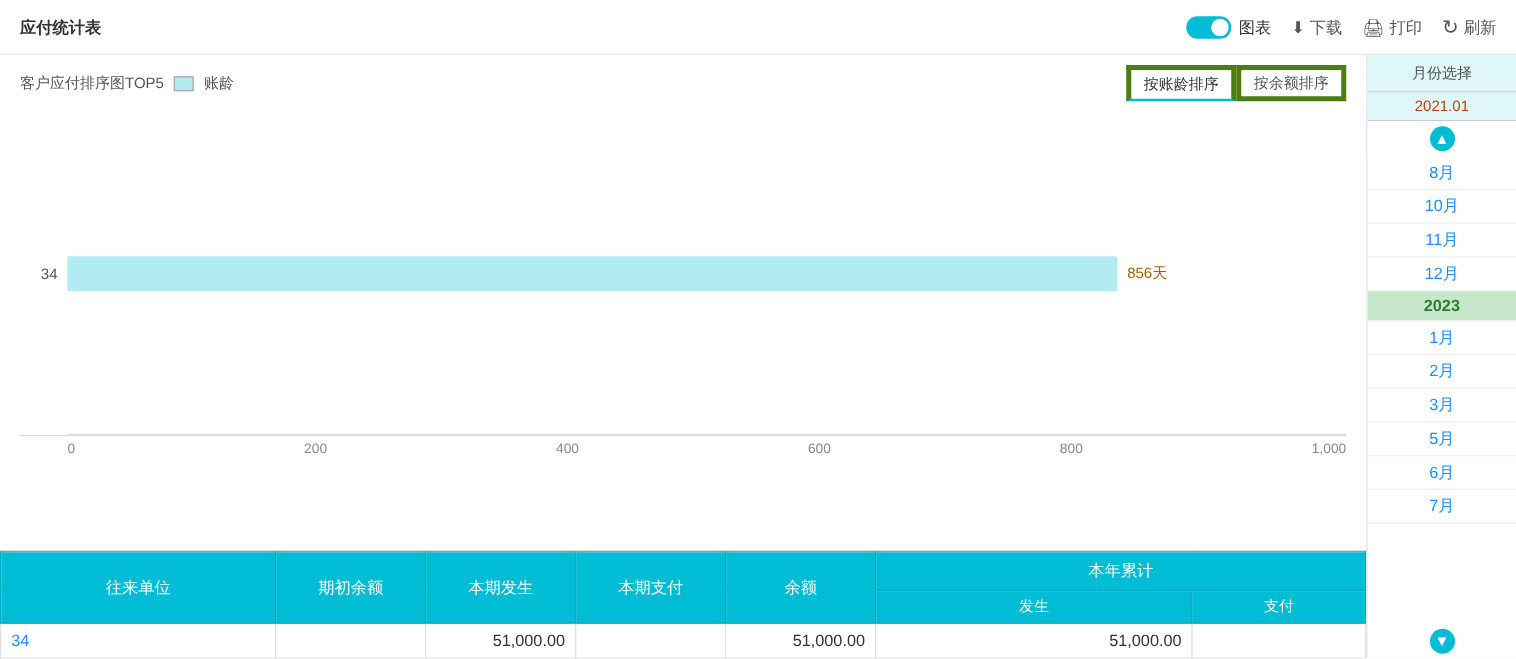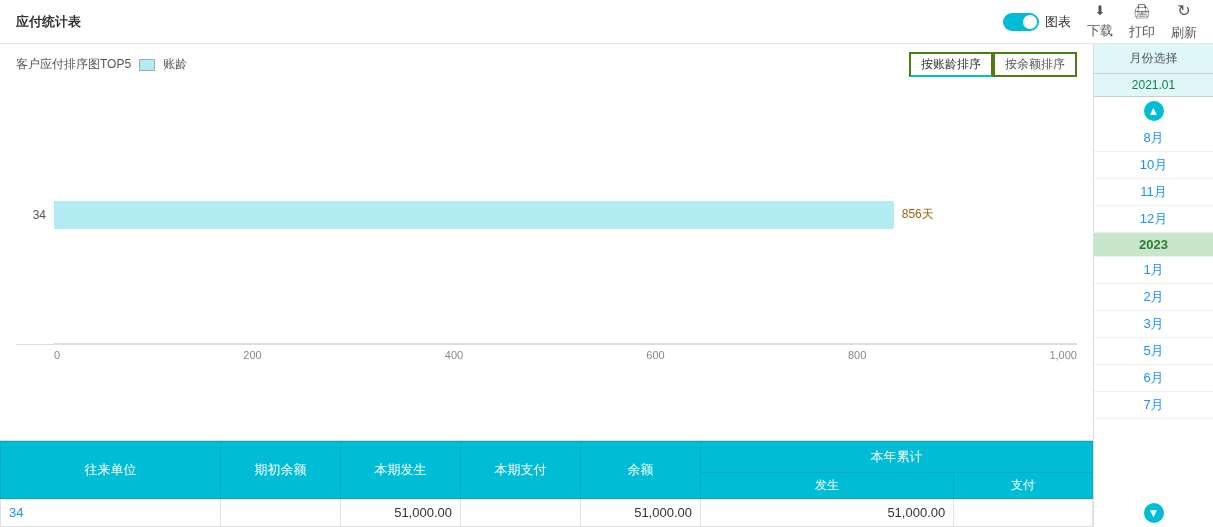--- a/index.html
+++ b/index.html
@@ -7,34 +7,34 @@
 
     .app-container { width: 1213px; height: 527px; background: #fff; display: flex; flex-direction: column; overflow: hidden; }
 
     
     .header { display: flex; align-items: center; justify-content: space-between; padding: 8px 16px; background: #fff; border-bottom: 1px solid #e8e8e8; height: 44px; }
     .header-title { font-size: 13px; font-weight: bold; color: #333; }
     .header-actions { display: flex; align-items: center; gap: 16px; }
     .toggle-wrap { display: flex; align-items: center; gap: 6px; }
     .toggle-switch { width: 36px; height: 18px; background: #00bcd4; border-radius: 9px; position: relative; cursor: pointer; }
     .toggle-switch::after { content: ''; position: absolute; width: 14px; height: 14px; background: #fff; border-radius: 50%; top: 2px; right: 2px; }
-    .action-btn { display: flex; align-items: center; gap: 4px; color: #555; cursor: pointer; font-size: 13px; flex-direction: column; }
+    .action-btn { display: flex; align-items: center; gap: 4px; color: #555; cursor: pointer; font-size: 13px; }
 
     
     .main-content { display: flex; flex: 1; overflow: hidden; }
 
     
     .chart-area { flex: 1; display: flex; flex-direction: column; overflow: hidden; }
 
     
     .chart-header { display: flex; align-items: center; justify-content: space-between; padding: 8px 16px; }
     .chart-legend { display: flex; align-items: center; gap: 8px; font-size: 12px; color: #555; }
     .legend-box { width: 16px; height: 12px; background: #b2ebf2; border: 1px solid #aaa; }
     .sort-btns { display: flex; gap: 0; }
-    .sort-btn { padding: 2px 10px; border: 2px solid #4d7c0f; cursor: pointer; font-size: 12px; color: #555; background: #fff; }
+    .sort-btn { padding: 2px 10px; border: 4px solid #4d7c0f; cursor: pointer; font-size: 12px; color: #555; background: #fff; }
     .sort-btn.active { border-bottom: 2px solid #00bcd4; color: #333; }
 
     
     .bar-chart-container { flex: 1; padding: 0 16px 8px 16px; position: relative; min-height: 0; }
     .bar-chart { width: 100%; height: 280px; position: relative; border-bottom: 1px solid #ddd; }
     .bar-row { position: absolute; display: flex; align-items: center; }
     .bar-label { width: 30px; text-align: right; font-size: 12px; color: #555; margin-right: 8px; }
     .bar-fill { height: 28px; background: #b2ebf2; border-radius: 0 2px 2px 0; display: flex; align-items: center; }
     .bar-end-label { margin-left: 8px; font-size: 12px; color: #555; }
     .x-axis { display: flex; justify-content: space-between; padding: 4px 0 0 38px; font-size: 11px; color: #888; }
@@ -50,21 +50,21 @@
     .col-unit { width: 220px; }
     .col-opening { width: 120px; }
     .col-current-occur { width: 120px; }
     .col-current-pay { width: 120px; }
     .col-balance { width: 120px; }
     .col-ytd { width: 240px; }
 
     
     .right-sidebar { width: 120px; border-left: 1px solid #e0e0e0; background: #fff; display: flex; flex-direction: column; overflow: hidden; }
     .sidebar-header { background: #e0f7fa; padding: 6px 8px; font-size: 12px; color: #555; text-align: center; border-bottom: 1px solid #ccc; }
-    .sidebar-current-val { background: #e0f7fa; padding: 4px 8px; font-size: 12px; color: #15803d; text-align: center; border-bottom: 1px solid #ccc; }
+    .sidebar-current-val { background: #e0f7fa; padding: 4px 8px; font-size: 12px; color: #c2410c; text-align: center; border-bottom: 1px solid #ccc; }
     .sidebar-nav-btn { display: flex; align-items: center; justify-content: center; padding: 4px; cursor: pointer; background: #fff; }
     .nav-circle { width: 20px; height: 20px; border-radius: 50%; background: #00bcd4; display: flex; align-items: center; justify-content: center; color: #fff; font-size: 12px; }
     .month-list { flex: 1; overflow-y: auto; }
     .month-item { padding: 4px 8px; font-size: 13px; color: #1890ff; cursor: pointer; text-align: center; border-bottom: 1px solid #f0f0f0; }
     .month-item.highlight { background: #c8e6c9; color: #2e7d32; font-weight: bold; }
 
     
     .icon-download::before { content: '⬇'; }
     .icon-print::before { content: '🖨'; font-size: 14px; }
     .icon-refresh::before { content: '↻'; font-size: 16px; }

